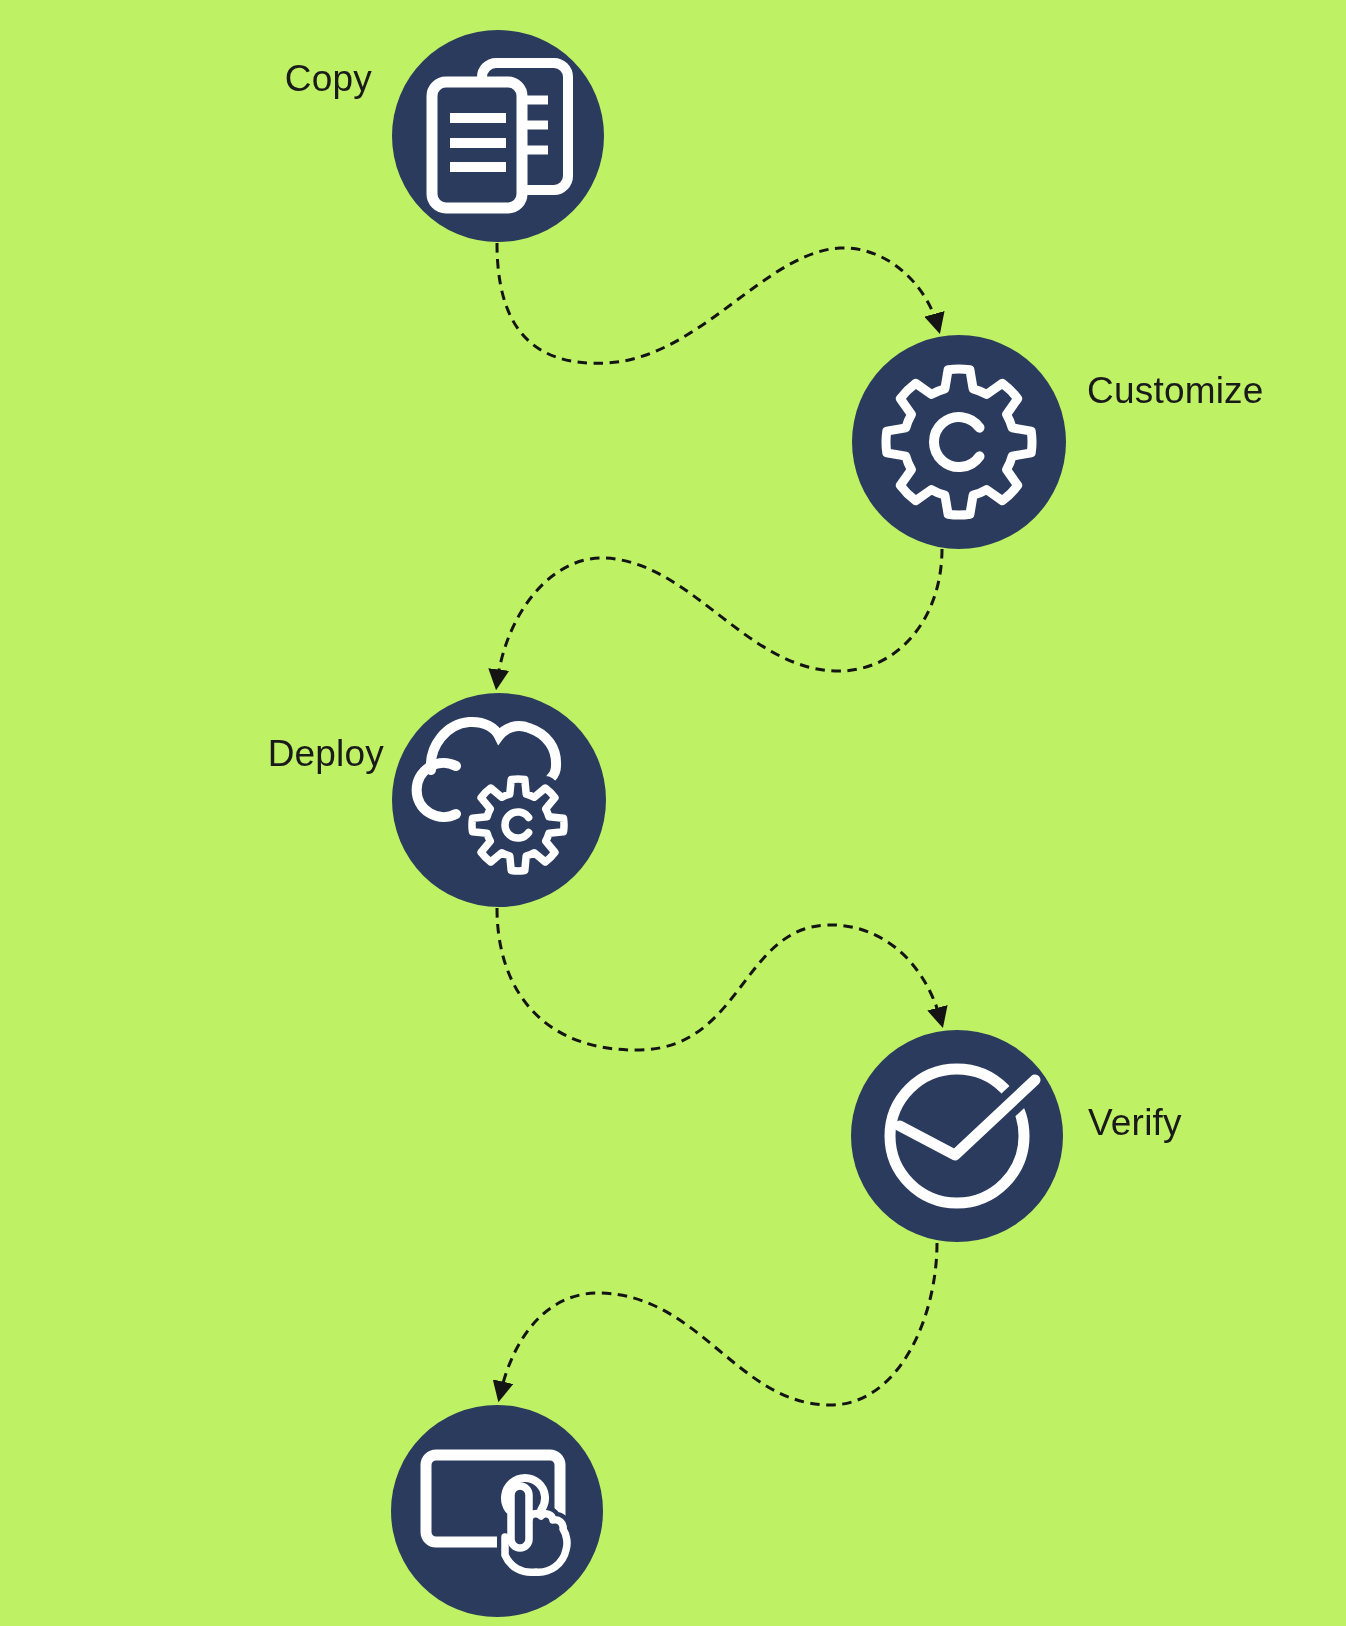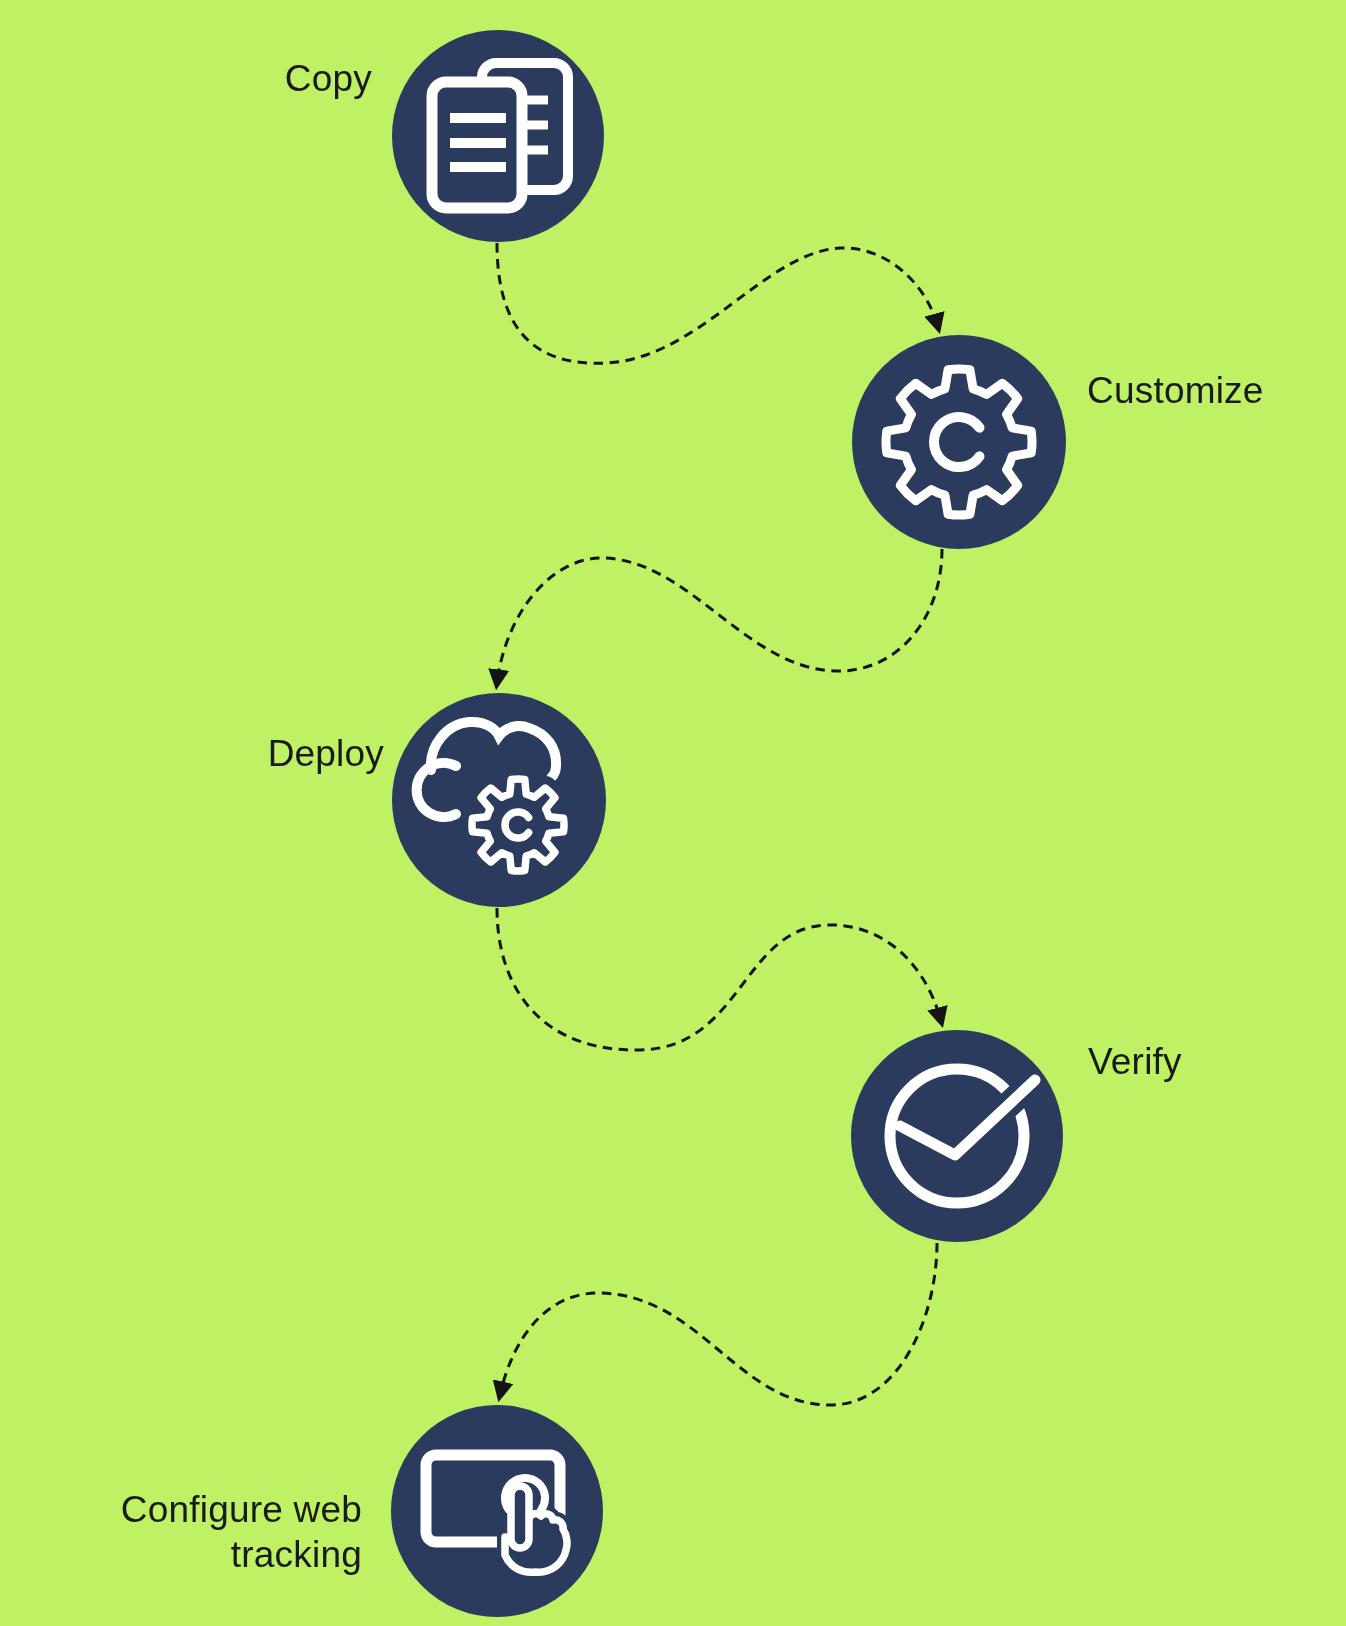--- a/index.html
+++ b/index.html
@@ -99,20 +99,16 @@
       </g>
     </g>
   </svg>
 
   <div class="step-label align-right" style="left:132px;top:56px;width:240px;">Copy</div>
 
   <div class="step-label align-left" style="left:1087px;top:358px;margin-top:10px;">Customize</div>
 
   <div class="step-label align-right" style="left:144px;top:731px;width:240px;">Deploy</div>
 
-  <div class="step-label align-left" style="left:1088px;top:1039px;">Verify</div>
+  <div class="step-label align-left" style="left:1088px;top:1100px;">Verify</div>
 
-  <div class="step-label align-right wrap" style="left:82px;top:1487px;width:280px;">
-    <span>Configure web</span><br>
-    <span>tracking</span>
-  </div>
 
 </div>
 
 </body></html>

